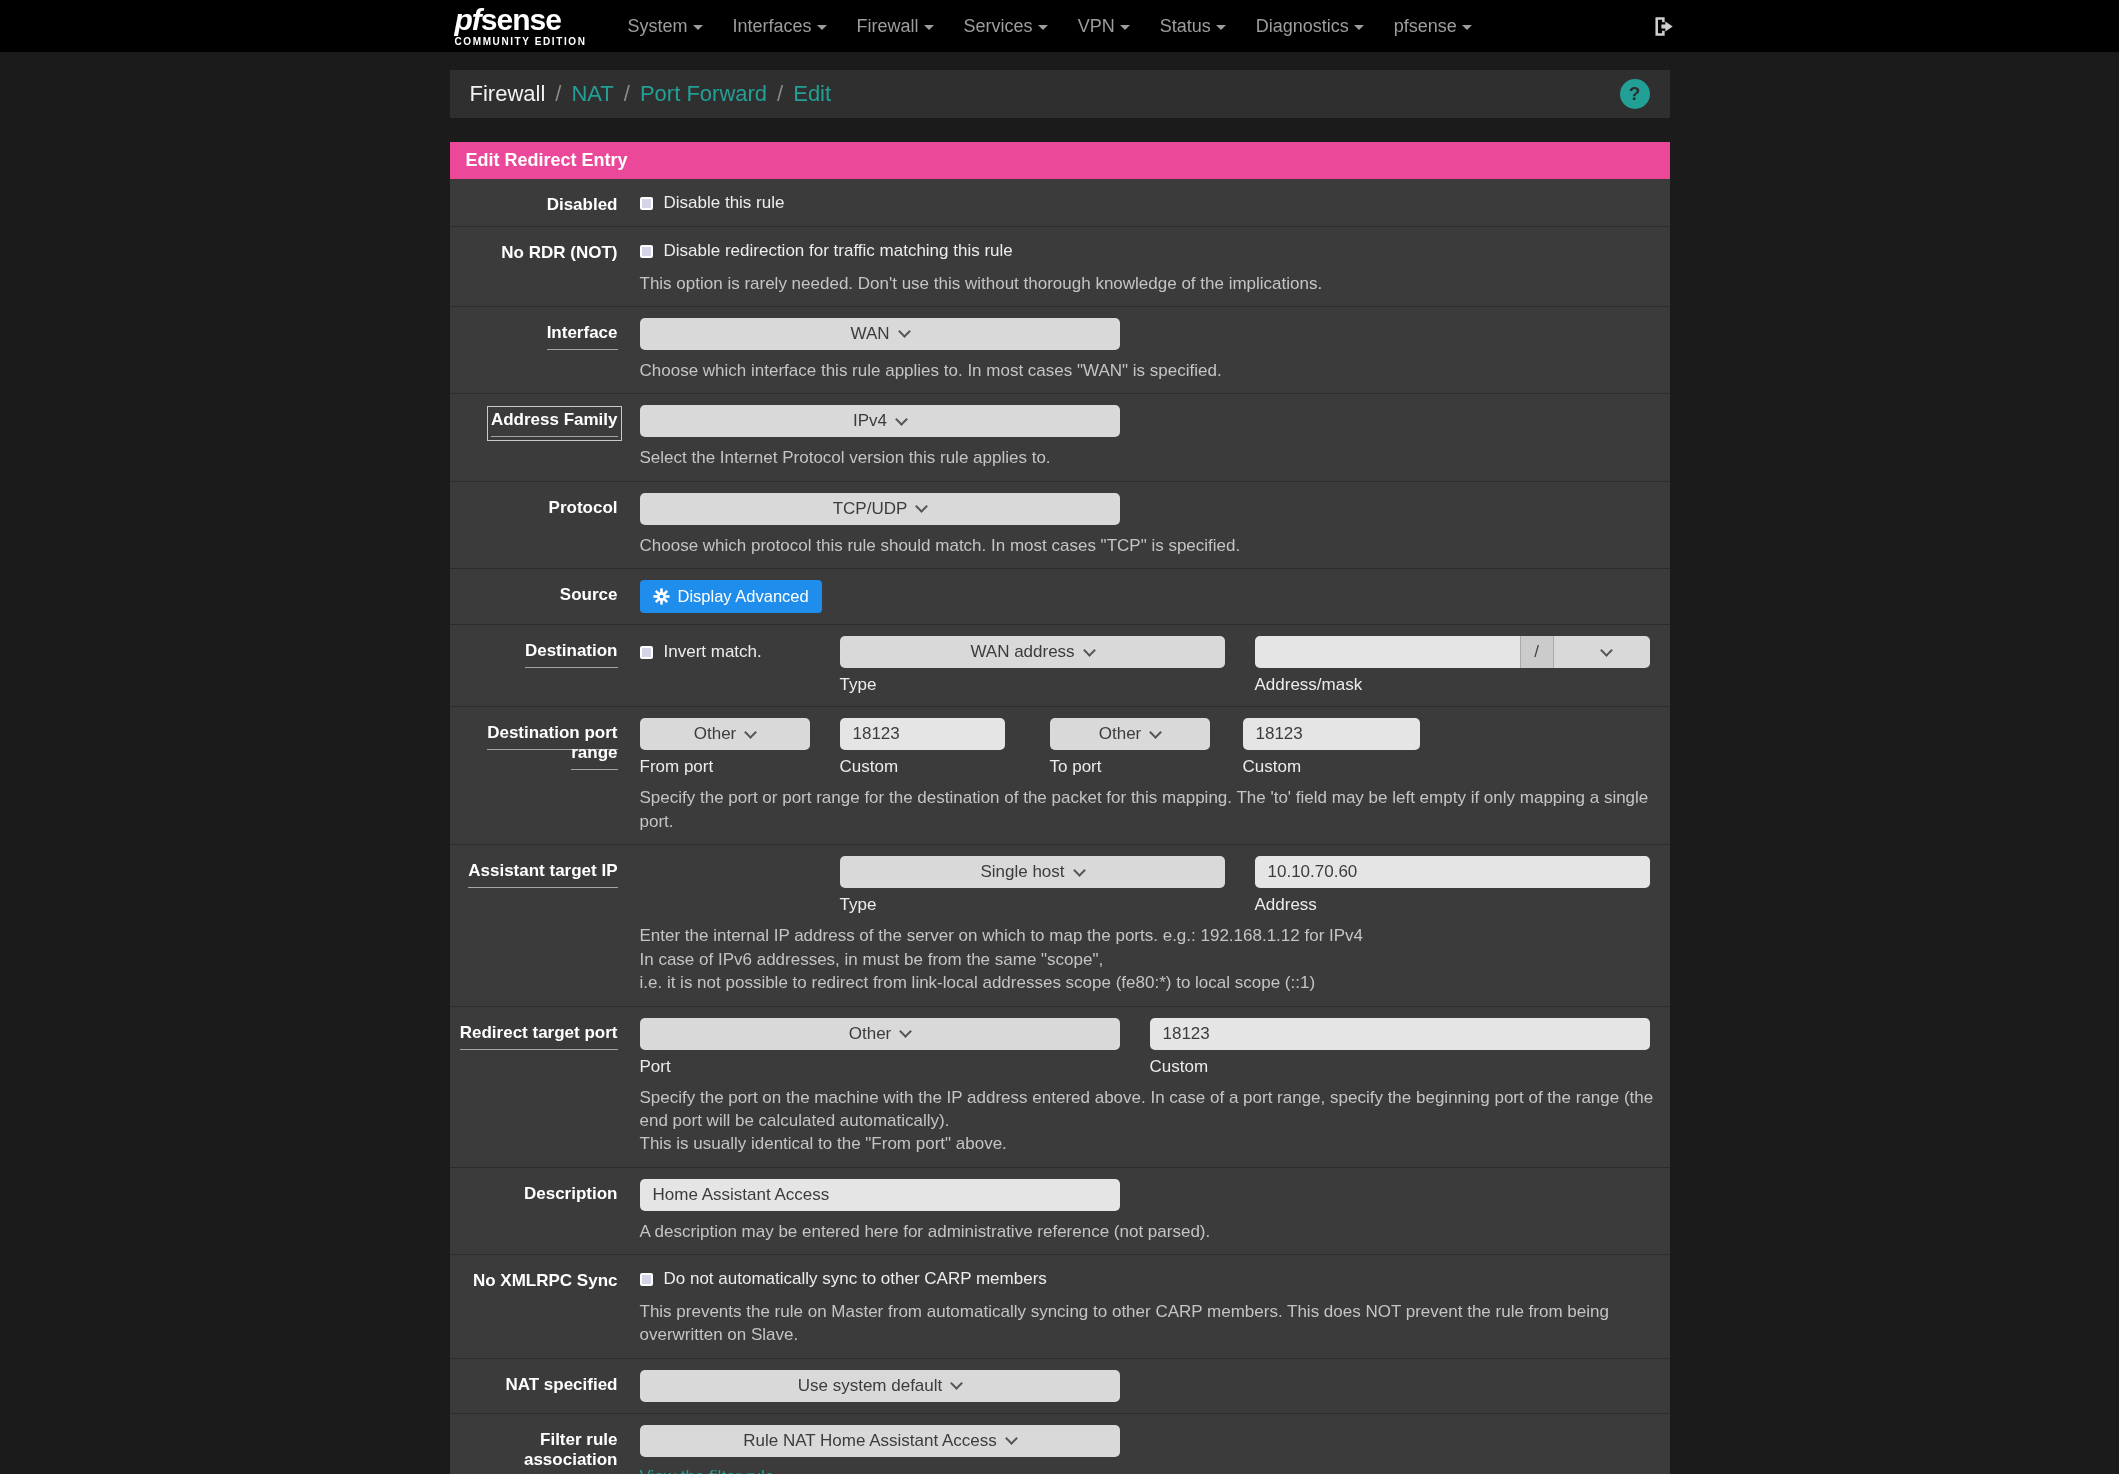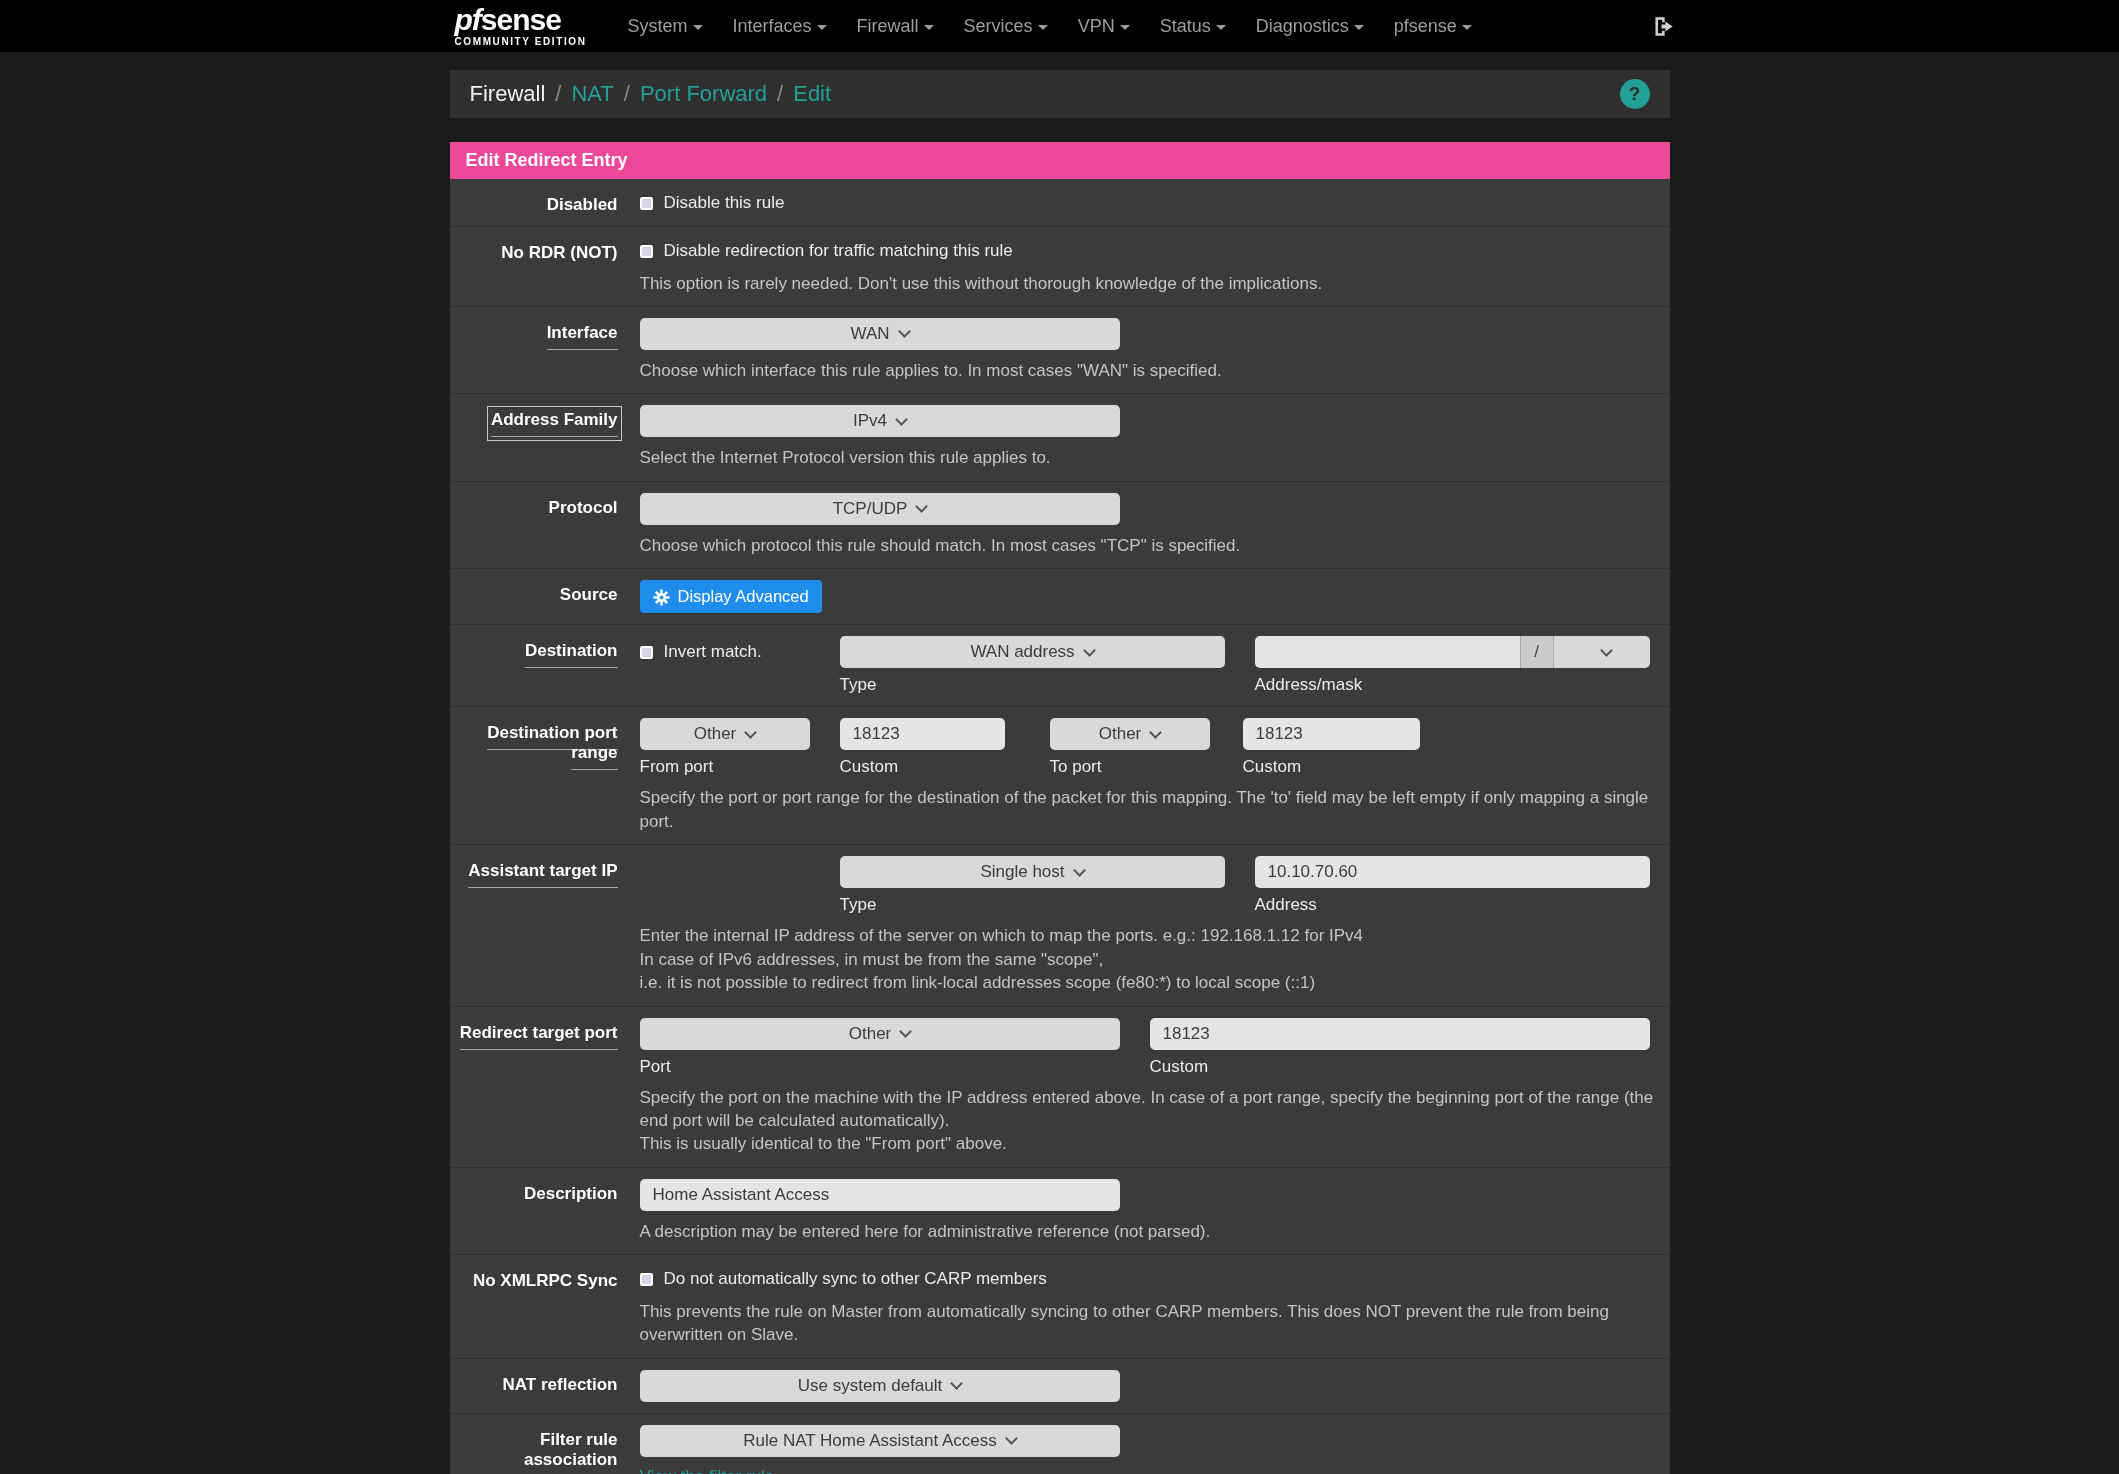--- a/index.html
+++ b/index.html
@@ -56,21 +56,21 @@
              color:#3c3c3c; font-size:17px; cursor:pointer; }
   .chev { width:9px; height:9px; border-right:2px solid #555; border-bottom:2px solid #555;
           transform:rotate(45deg); margin-top:-4px; flex:0 0 auto; margin-left:10px; }
   .finput { height:32px; background:#e5e5e5; border:none; border-radius:5px; padding:0 13px;
             color:#3c3c3c; font-size:17px; font-family:"Liberation Sans",sans-serif; width:100%; }
 
   .w-std { width:480px; }
   .caption { font-size:17px; color:#ececec; margin-top:7px; }
   .help { font-size:17px; color:#c4c4c4; margin-top:9px; line-height:1.38; }
 
-  .btn-blue { display:inline-flex; align-items:flex-end; gap:8px; background:#1f8deb; color:#fff;
+  .btn-blue { display:inline-flex; align-items:center; gap:8px; background:#1f8deb; color:#fff;
               border:none; border-radius:4px; padding:7px 13px; font-size:16.5px; cursor:pointer;
               font-family:"Liberation Sans",sans-serif; }
 
   .flexrow { display:flex; align-items:flex-start; }
   .dest-c1 { width:180px; margin-right:20px; padding-top:3px; }
   .dest-c2 { width:385px; margin-right:30px; }
   .dest-c3 { width:395px; }
   .spacer-c1 { width:200px; flex:0 0 auto; }
   .pr-c1 { width:170px; margin-right:30px; }
   .pr-c2 { width:165px; margin-right:45px; }
@@ -361,21 +361,21 @@
       <div class="content">
         <label class="chklbl">
           <span class="chk"></span>
           <span>Do not automatically sync to other CARP members</span>
         </label>
         <div class="help">This prevents the rule on Master from automatically syncing to other CARP members. This does NOT prevent the rule from being overwritten on Slave.</div>
       </div>
     </div>
 
     <div class="row">
-      <div class="lbl"><span>NAT reflection</span></div>
+      <div class="lbl"><span>NAT specified</span></div>
       <div class="content">
         <div class="fselect w-std">
           <span>Use system default</span>
             <span class="chev"></span>
         </div>
       </div>
     </div>
 
     <div class="row">
       <div class="lbl"><span>Filter rule association</span></div>

